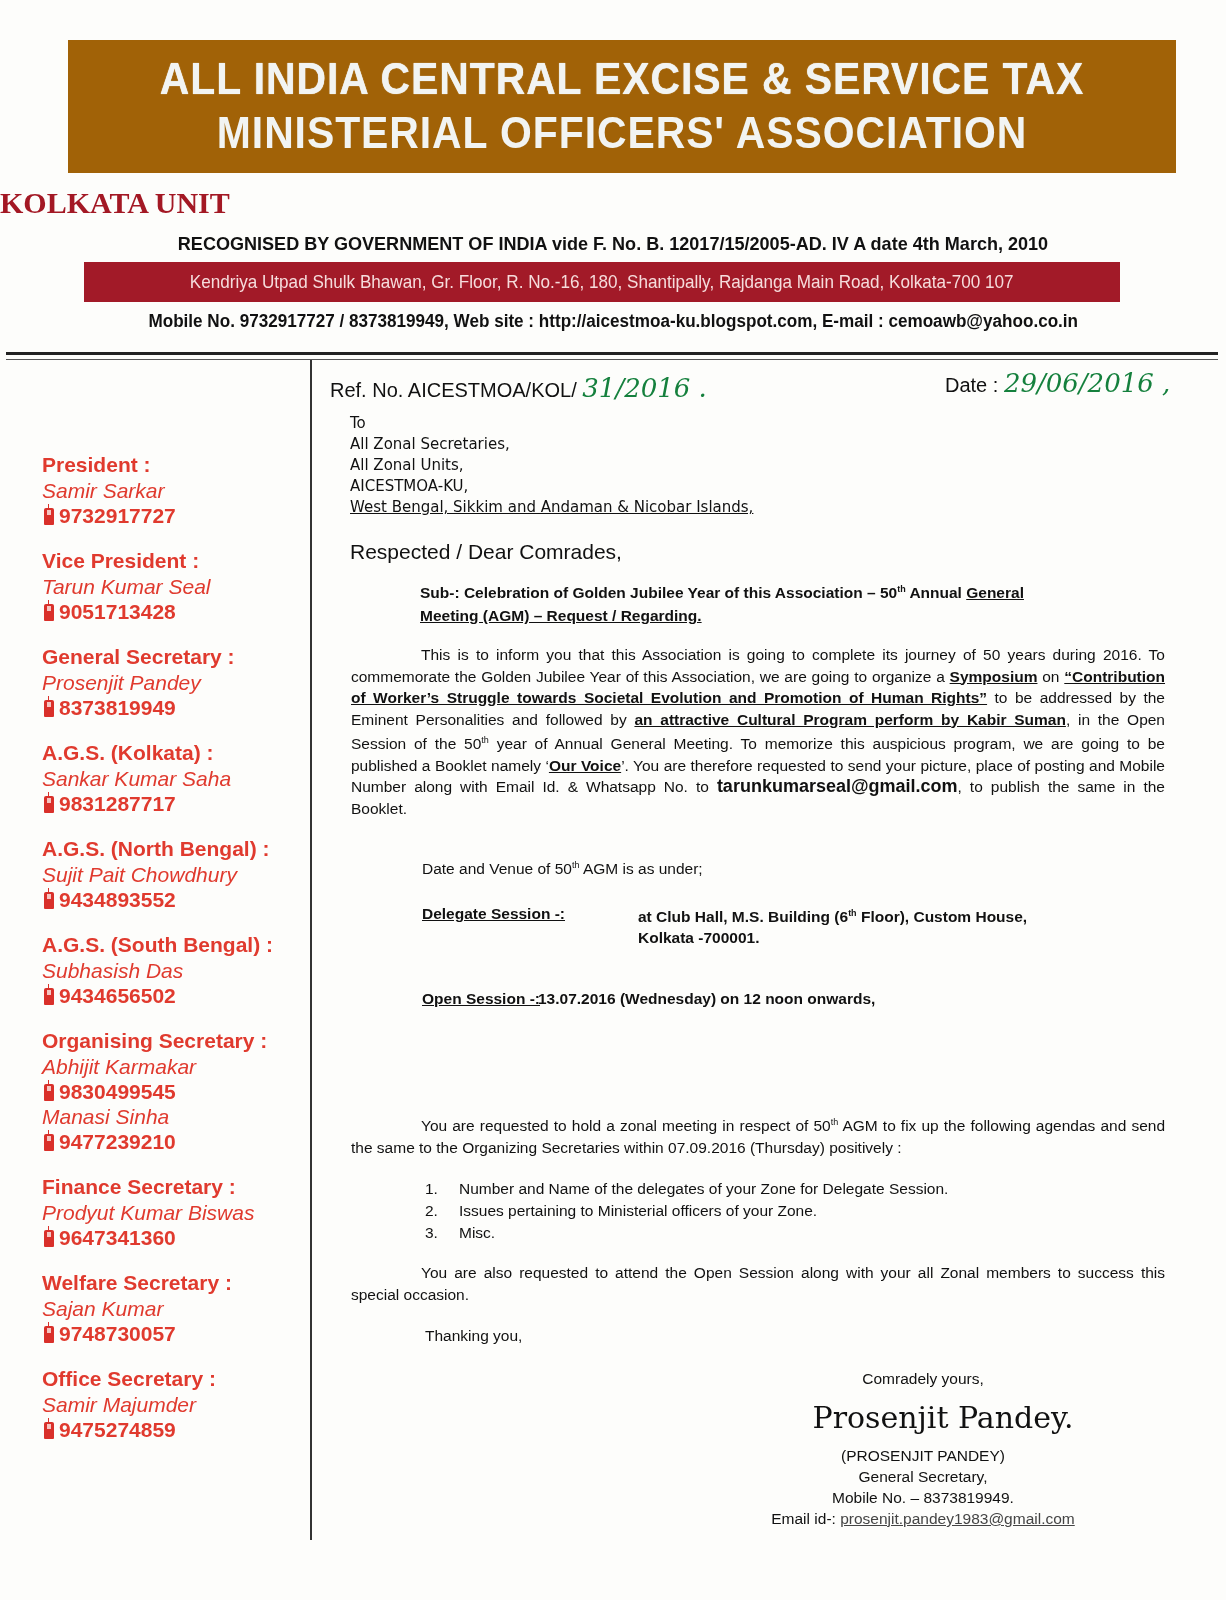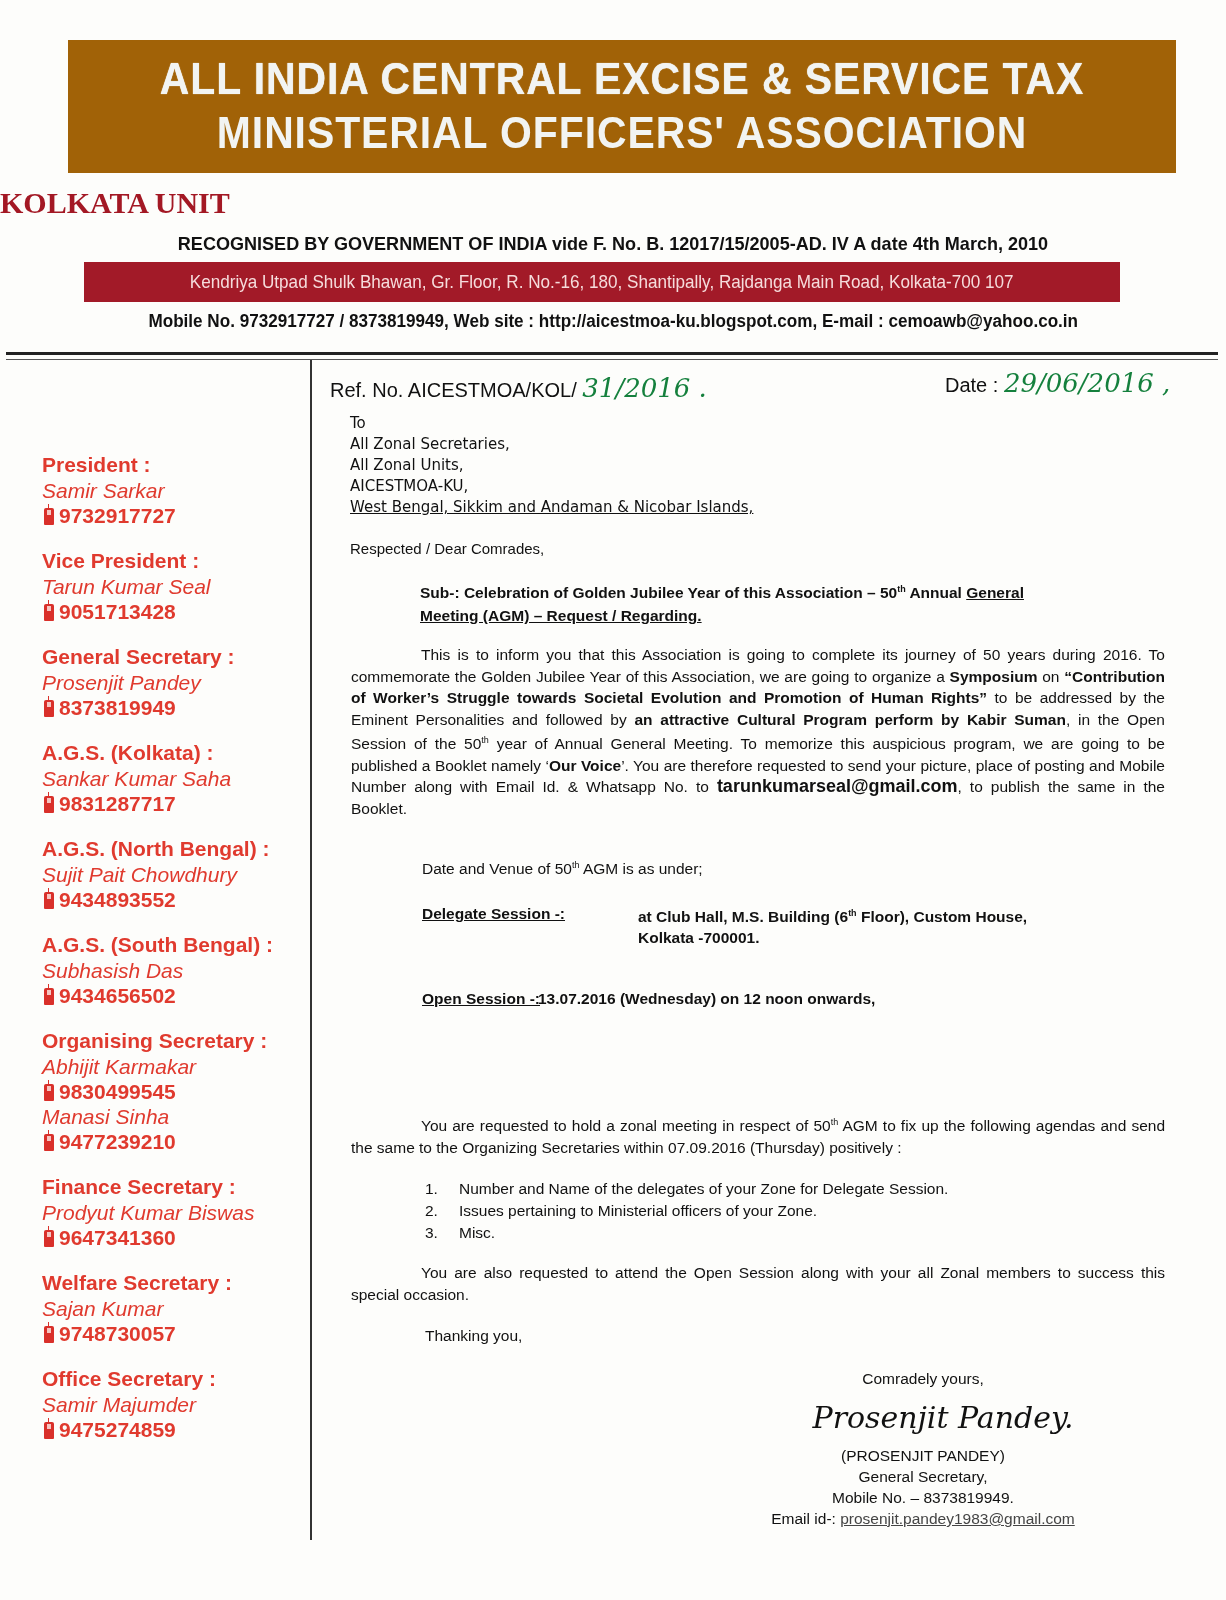--- a/index.html
+++ b/index.html
@@ -45,43 +45,43 @@
   .phone-icon::before { content: ""; position: absolute; left: 3px; top: 2px; width: 4px; height: 5px; background: #f5c6c2; }
   .phone-icon::after { content: ""; position: absolute; left: 4px; top: -4px; width: 1px; height: 5px; background: #d9302a; }
   .refno { position: absolute; left: 330px; top: 373px; font-family: "Liberation Sans", sans-serif; font-size: 20px; }
   .hand { font-family: "DejaVu Serif", serif; font-style: italic; font-size: 26px; color: #15803d; }
   .date { position: absolute; left: 945px; top: 368px; font-family: "Liberation Sans", sans-serif; font-size: 20px; }
 
   .to-block { position: absolute; left: 350px; top: 413px; line-height: 21px; font-size: 15px;
     font-family: "DejaVu Sans", sans-serif; }
   .to-block .ul { text-decoration: underline; }
 
-  .salute { position: absolute; left: 350px; top: 540px; font-size: 15px; }
+  .salute { position: absolute; left: 350px; top: 540px; font-size: 21px; }
 
   .subject { position: absolute; left: 420px; top: 578px; width: 745px; font-weight: bold; font-size: 15.5px; line-height: 23px; }
   .u { text-decoration: underline; }
   sup { font-size: 9px; vertical-align: 6px; }
 
   .para { position: absolute; left: 351px; width: 814px; font-size: 15.5px; line-height: 21.5px; text-align: justify; }
   .para .indent { display: inline-block; width: 70px; }
-  .para b { font-weight: bold; }
+  .para b { font-weight: bold; text-decoration: underline; }
   .email-big { font-family: Liberation Sans, sans-serif; font-size: 18px; font-weight: bold; }
 
   .venue-intro { position: absolute; left: 422px; top: 860px; font-size: 15.5px; }
   .session { position: absolute; font-size: 15.5px; line-height: 21px; }
   .session .lbl { position: absolute; left: 0; top: 0; text-decoration: underline; font-weight: bold; white-space: nowrap; }
   .session .val { position: absolute; font-weight: bold; }
 
   .agenda { position: absolute; left: 425px; top: 1178px; font-size: 15.5px; line-height: 22px; }
   .agenda li { list-style: none; }
   .agenda .num { display: inline-block; width: 34px; }
 
   .thanks { position: absolute; left: 425px; top: 1327px; font-size: 15.5px; }
   .sign { position: absolute; left: 728px; top: 1368px; width: 390px; text-align: center; font-size: 15.5px; line-height: 21px; }
-  .signature { font-family: "DejaVu Serif", serif; font-style: italic; font-size: 30px; color: #111; height: 50px; line-height: 50px; margin: 4px 0 2px 40px; }
+  .signature { font-family: "DejaVu Serif", serif; font-size: 30px; color: #111; height: 50px; line-height: 50px; margin: 4px 0 2px 40px; }
   .email-link { text-decoration: underline; color: #444; }
 </style>
 </head>
 <body>
 
 <div class="banner">
   <div class="l1">ALL INDIA CENTRAL EXCISE &amp; SERVICE TAX</div>
   <div class="l2">MINISTERIAL OFFICERS' ASSOCIATION</div>
 </div>
 <div class="unit">KOLKATA UNIT</div>

